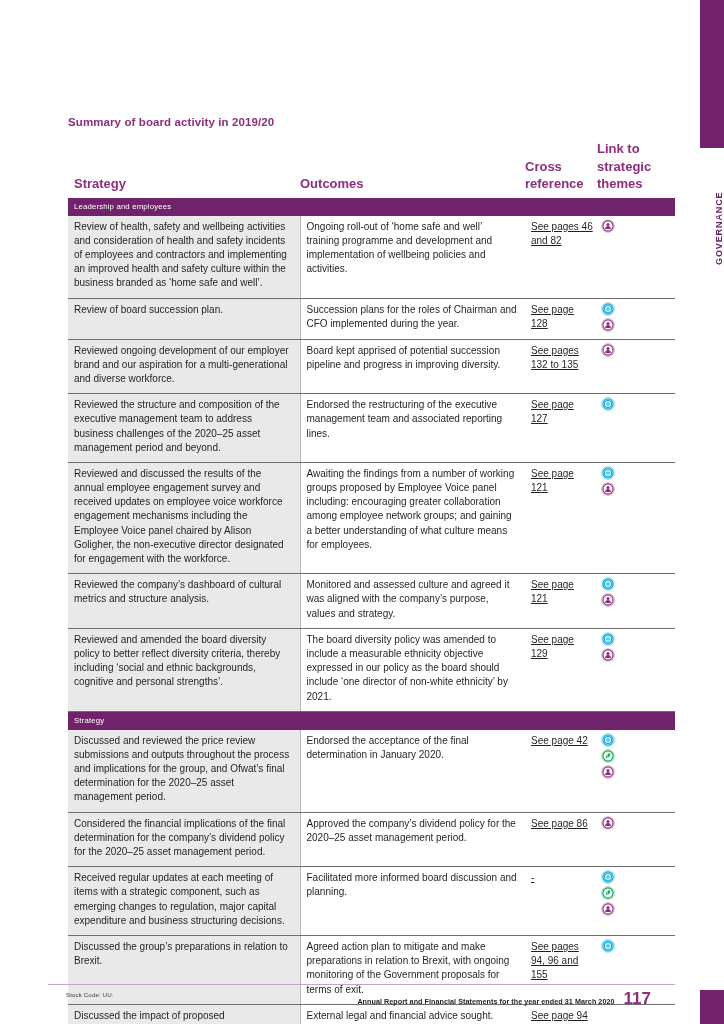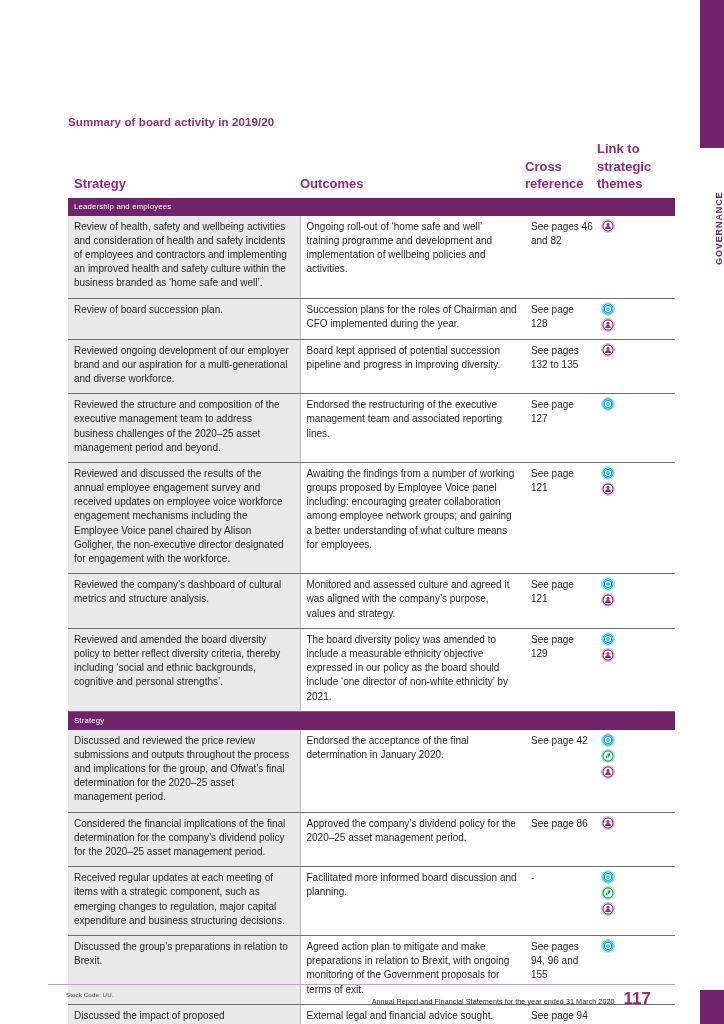--- a/index.html
+++ b/index.html
@@ -116,21 +116,21 @@
     line-height: 1.42;
     color: #231f20;
     vertical-align: top;
     padding: 4px 8px 7px 6px;
     border-bottom: 0.8px solid #6f6f6f;
   }
   tr.data-row td.col-actions {
     background: #e9e9e9;
     border-right: 0.8px solid #b9b9b9;
   }
-  tr.data-row td.col-xref { padding-right: 4px; }
+  tr.data-row td.col-xref { padding-right: 4px; text-decoration: underline; }
   tr.data-row td.col-themes {
     padding-top: 3px;
     padding-left: 4px;
   }
   tr.data-row:last-child td { border-bottom: 0.8px solid #6f6f6f; margin-top: 30px; }
 
   .themes-stack {
     display: flex;
     flex-direction: column;
     gap: 2px;
@@ -164,21 +164,21 @@
   #footer-right {
     position: absolute;
     right: 49px;
     top: 989px;
     display: flex;
     align-items: baseline;
     gap: 9px;
   }
   #footer-title {
     font-size: 7.2px;
-    font-weight: normal;
+    font-weight: bold;
     color: #231f20;
     letter-spacing: 0.05px;
   }
   #footer-page {
     font-size: 17px;
     font-weight: bold;
     color: #8e2d7e;
   }
 </style>
 </head>

